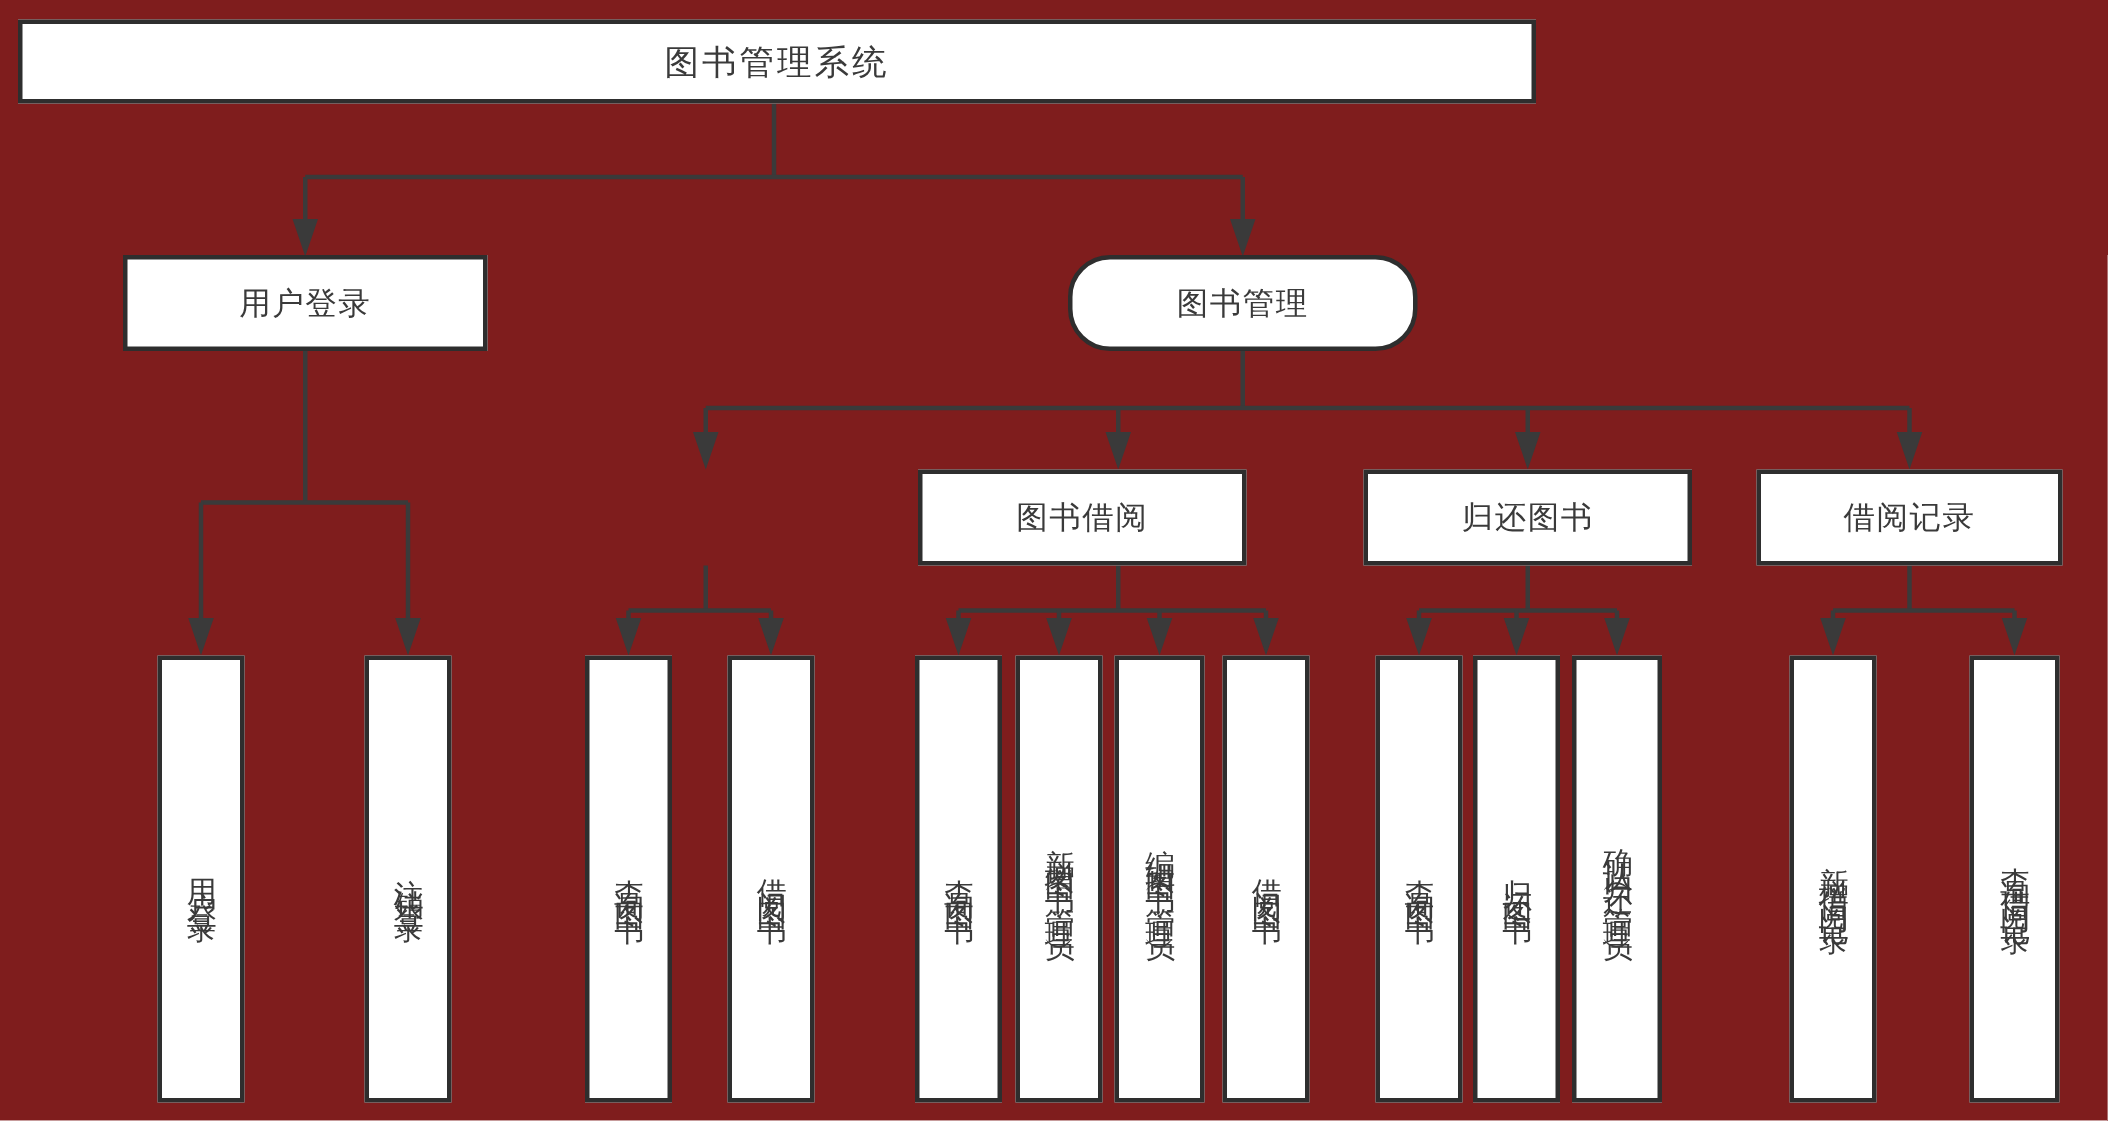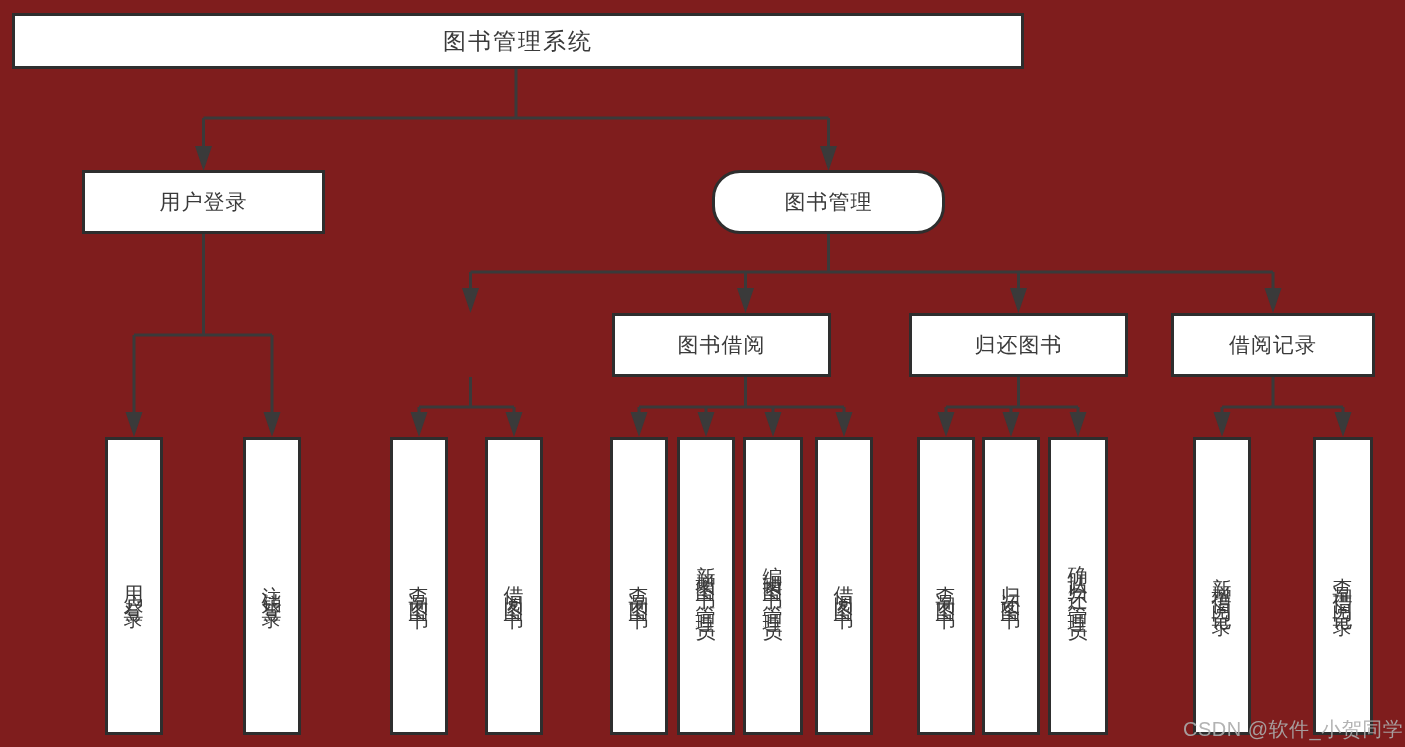--- a/index.html
+++ b/index.html
@@ -180,15 +180,14 @@
     <span>确认归还（管理员）</span>
   </div>
 
   <div class="node v" style="left:1193px; top:437px; width:58px; height:298px;">
     <span>新增借阅记录</span>
   </div>
   <div class="node v" style="left:1313px; top:437px; width:60px; height:298px;">
     <span>查询借阅记录</span>
   </div>
 
-  <div class="watermark">CSDN @软件_小贺同学</div>
 
 </div>
 
 </body></html>

